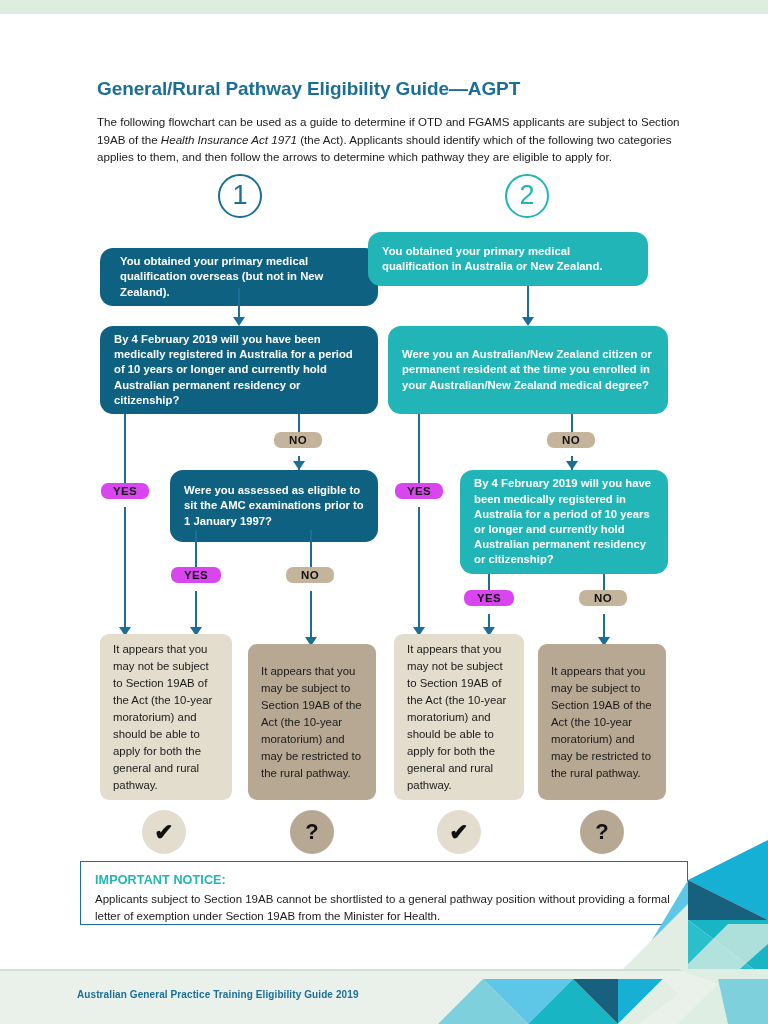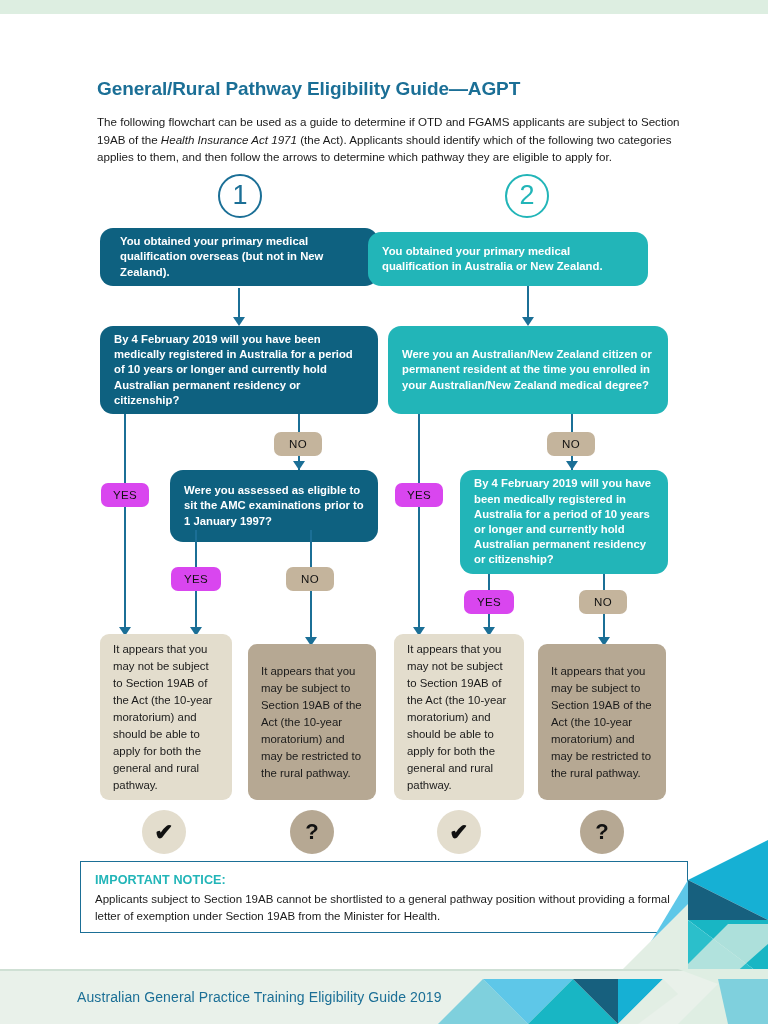--- a/index.html
+++ b/index.html
@@ -27,21 +27,21 @@
     width: 768px; height: 55px;
     background: #e9f1ea;
   }
   .footer-rule {
     position: absolute; left: 0; top: 969px;
     width: 768px; height: 2px;
     background: #cfe0d4;
   }
   .footer-text {
     position: absolute; left: 77px; top: 989px;
-    font-size: 14px; font-weight: normal;
+    font-size: 10px; font-weight: bold;
     color: #1b6f96; letter-spacing: .1px;
     white-space: nowrap;
   }
 
   
   .mosaic {
     position: absolute; right: 0; top: 840px;
     width: 200px; height: 184px;
     overflow: hidden;
     pointer-events: none;
@@ -96,24 +96,24 @@
     color: #1a1a1a;
     padding: 13px 13px;
     display: flex; align-items: center;
   }
   .obox.light { background: #e3ddcd; }
   .obox.dark  { background: #b6a893; }
 
   
   .pill {
     position: absolute;
-    height: 24px;
+    height: 16px;
     border-radius: 7px;
     display: flex; align-items: center; justify-content: center;
-    font-size: 11.5px; font-weight: normal;
+    font-size: 11.5px; font-weight: bold;
     color: #111111;
     letter-spacing: .3px;
   }
   .pill.yes { background: #d946ef; }
   .pill.no  { background: #c4b49c; }
 
   
   .vline {
     position: absolute;
     width: 2px;
@@ -136,21 +136,21 @@
     font-size: 22px; font-weight: bold;
     color: #111111;
   }
   .badge.tick { background: #e3ddcd; font-size: 23px; }
   .badge.quest { background: #b6a893; font-size: 22px; }
 
   
   .notice {
     position: absolute;
     left: 80px; top: 861px;
-    width: 608px; height: 72px;
+    width: 608px; height: 64px;
     border: 1.4px solid #1b6f96;
     background: #ffffff;
     padding: 11px 14px 0 14px;
   }
   .notice-title {
     font-size: 12.6px; font-weight: bold;
     color: #22b5b8; letter-spacing: .1px;
     margin-bottom: 4px;
   }
   .notice-body {
@@ -168,21 +168,21 @@
   <div class="title">General/Rural Pathway Eligibility Guide—AGPT</div>
   <div class="intro"><span>The following flowchart can be used as a guide to determine if OTD and FGAMS applicants are subject to Section 19AB of the </span><i>Health Insurance Act 1971</i><span> (the Act). Applicants should identify which of the following two categories applies to them, and then follow the arrows to determine which pathway they are eligible to apply for.</span></div>
 
   <div class="numcircle" style="left:218px; top:174px; color:#1b6f96;">
     <span>1</span>
   </div>
   <div class="numcircle" style="left:505px; top:174px; color:#22b5b8;">
     <span>2</span>
   </div>
 
-  <div class="fbox c1" style="left:100px; top:228px; width:278px; height:58px;padding-left:20px;">
+  <div class="fbox c1" style="left:100px; top:248px; width:278px; height:58px;padding-left:20px;">
     <span>You obtained your primary medical qualification overseas (but not in New Zealand).</span>
   </div>
 
   <div class="vline" style="left:238px; top:288px; height:32px;"></div>
   <div class="arrowhead" style="left:233px; top:317px;"></div>
 
   <div class="fbox c1" style="left:100px; top:326px; width:278px; height:88px;">
     <span>By 4 February 2019 will you have been medically registered in Australia for a period of 10 years or longer and currently hold Australian permanent  residency or citizenship?</span>
   </div>
 

